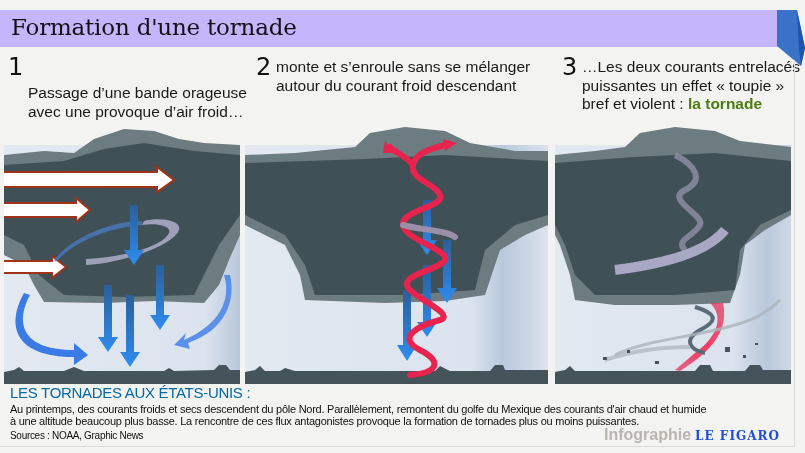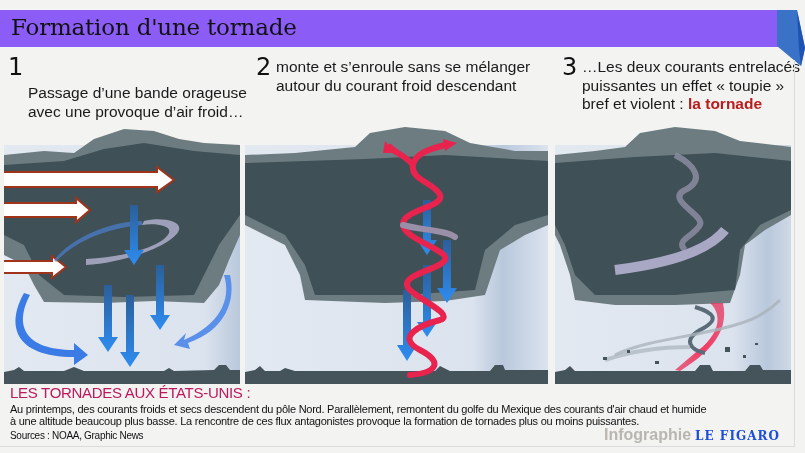--- a/index.html
+++ b/index.html
@@ -1,47 +1,47 @@
 <!DOCTYPE html>
 <html><head>
 <meta charset="utf-8">
 <style>
   * { box-sizing: border-box; margin: 0; padding: 0; }
   html, body { width: 805px; height: 453px; overflow: hidden; background: #f3f3f2; }
   body { font-family: "DejaVu Sans", sans-serif; color: #1a1a1a; position: relative; }
 
   .title-bar {
     position: absolute; left: 0; top: 10px; width: 779px; height: 37px;
-    background: #8b5cf6;
+    background: #c4b5fd;
   }
   .title-text {
     position: absolute; left: 11px; top: 4px; font-family: "DejaVu Serif", serif;
     font-size: 23px; color: #111; letter-spacing: -0.2px; white-space: nowrap;
   }
   .title-flag {
     position: absolute; left: 777px; top: 10px; width: 28px; height: 56px;
   }
 
   .step { position: absolute; top: 55px; }
   .step-num {
     position: absolute; top: -2px; left: 0; font-family: "DejaVu Sans", sans-serif;
     font-size: 24px; color: #111;
   }
   .step-text {
     position: absolute; top: 3px; font-family: "Liberation Sans", sans-serif;
     font-size: 15.5px; line-height: 18.5px; color: #1a1a1a; white-space: nowrap;
   }
-  .step-text .accent { color: #b91c1c; font-weight: bold; margin-top: 24px; }
+  .step-text .accent { color: #4d7c0f; font-weight: bold; margin-top: 24px; }
 
   .panel { position: absolute; top: 125px; height: 259px; overflow: hidden; }
   .panel svg { display: block; }
 
   .footer-heading {
     position: absolute; left: 10px; top: 384px; font-family: "Liberation Sans", sans-serif;
-    font-size: 15px; color: #be185d; letter-spacing: -0.3px; white-space: nowrap;
+    font-size: 15px; color: #0369a1; letter-spacing: -0.3px; white-space: nowrap;
   }
   .footer-body {
     position: absolute; left: 10px; top: 403px; font-family: "Liberation Sans", sans-serif;
     font-size: 11px; line-height: 12px; color: #111; white-space: nowrap; letter-spacing: -0.25px;
   }
   .footer-source {
     position: absolute; left: 10px; top: 430px; font-family: "Liberation Sans", sans-serif;
     font-size: 10px; color: #111; white-space: nowrap; letter-spacing: -0.3px;
   }
   .credit {

